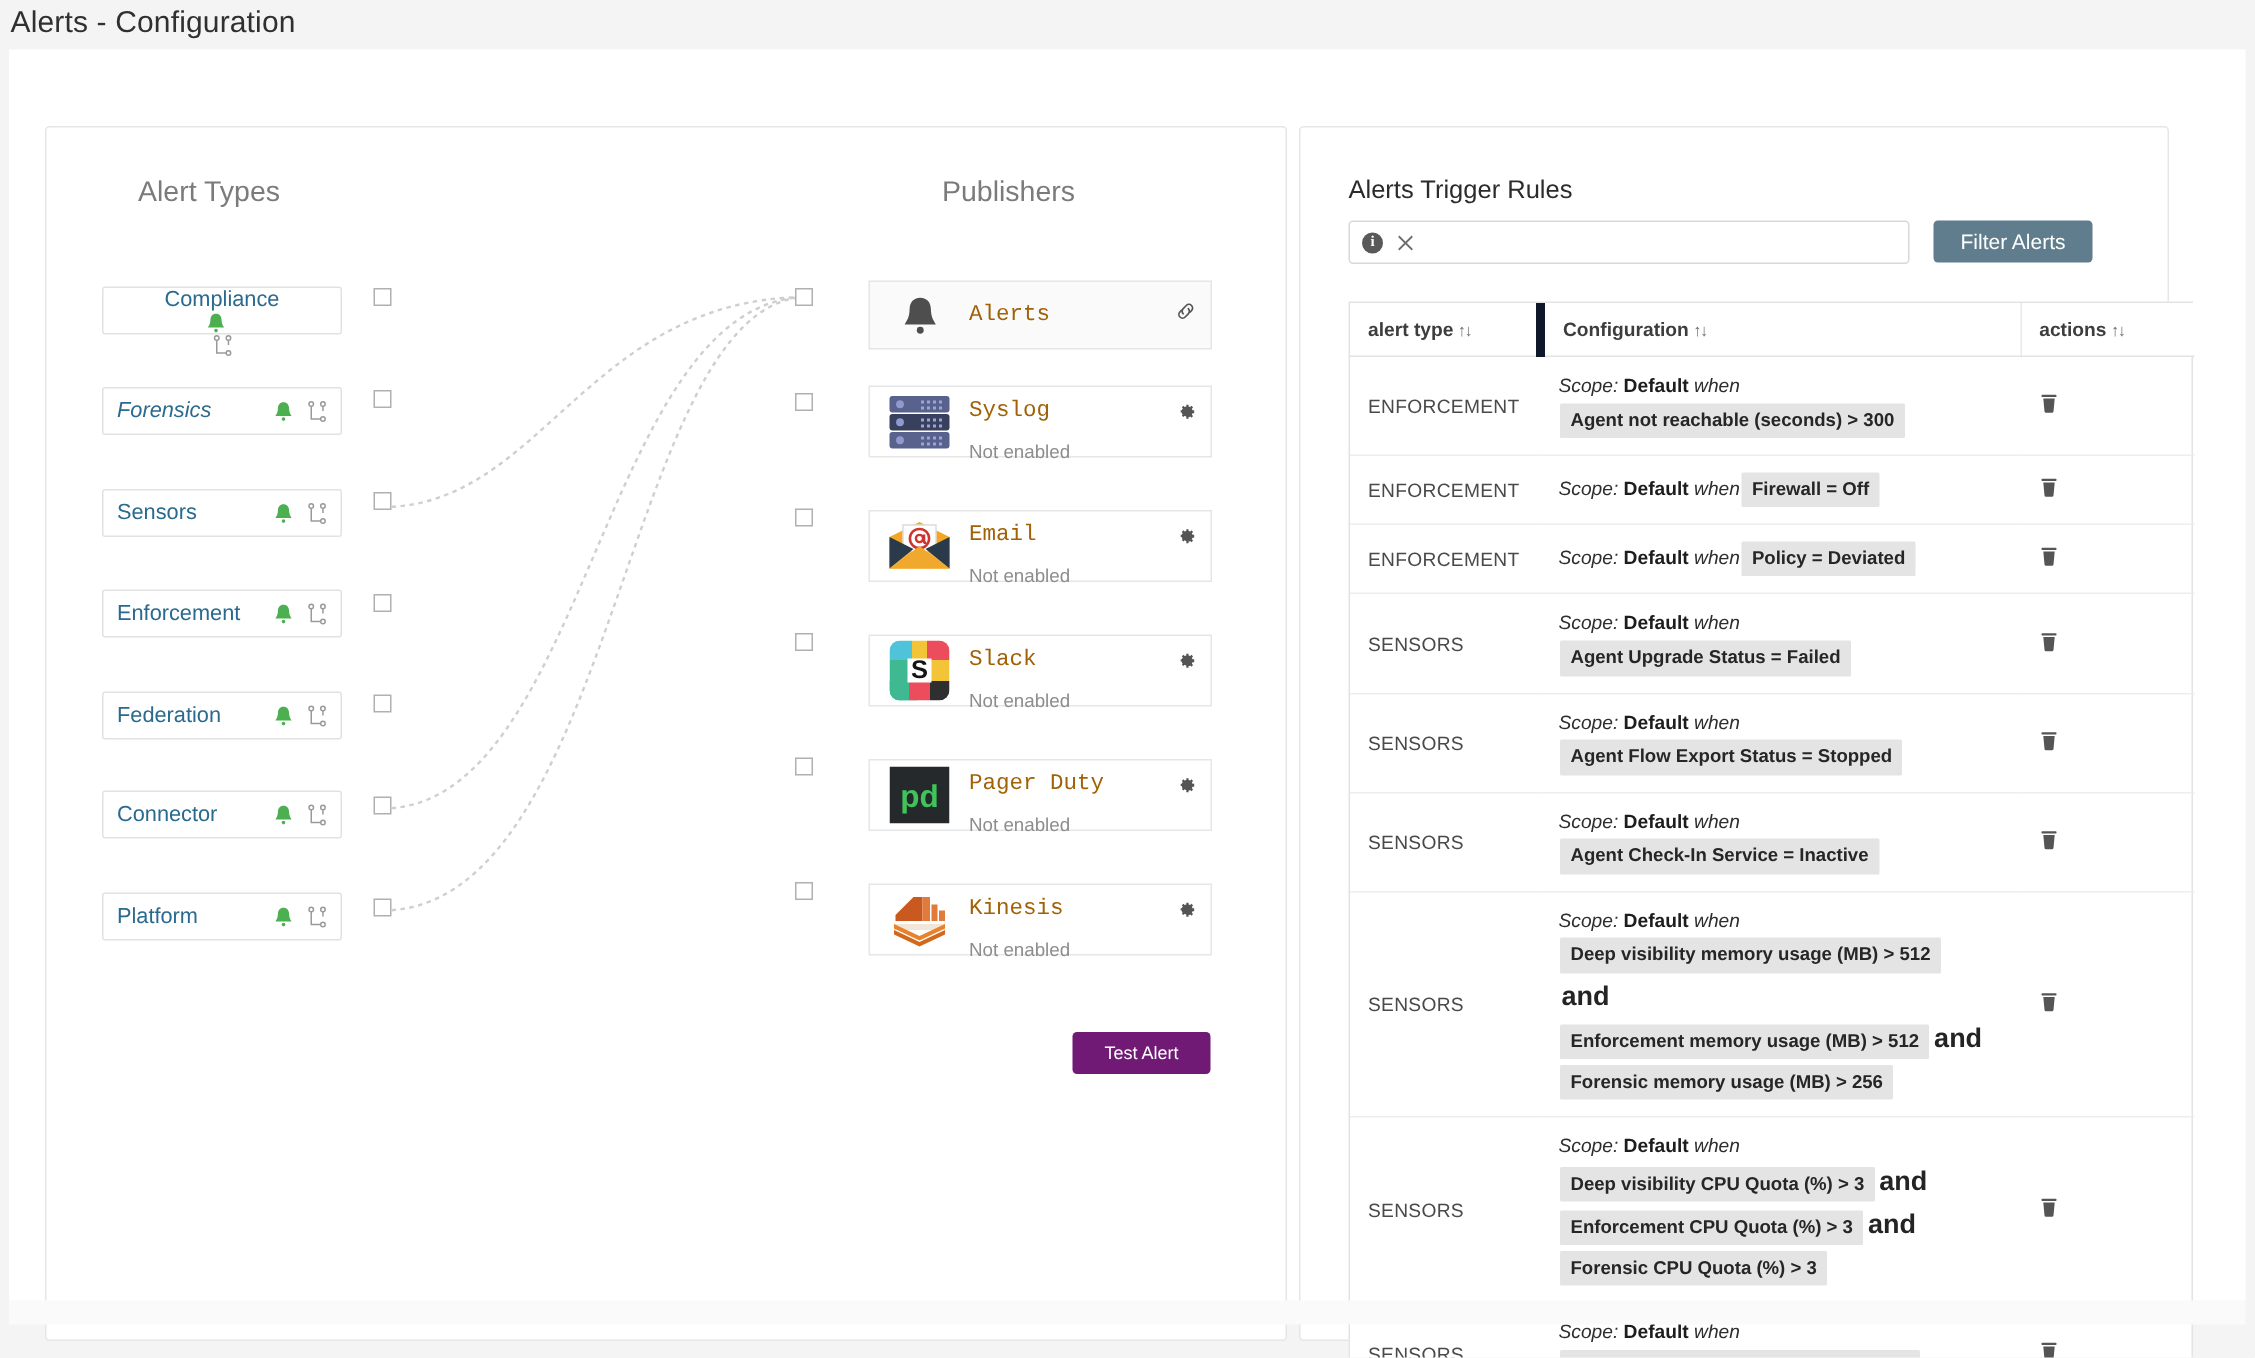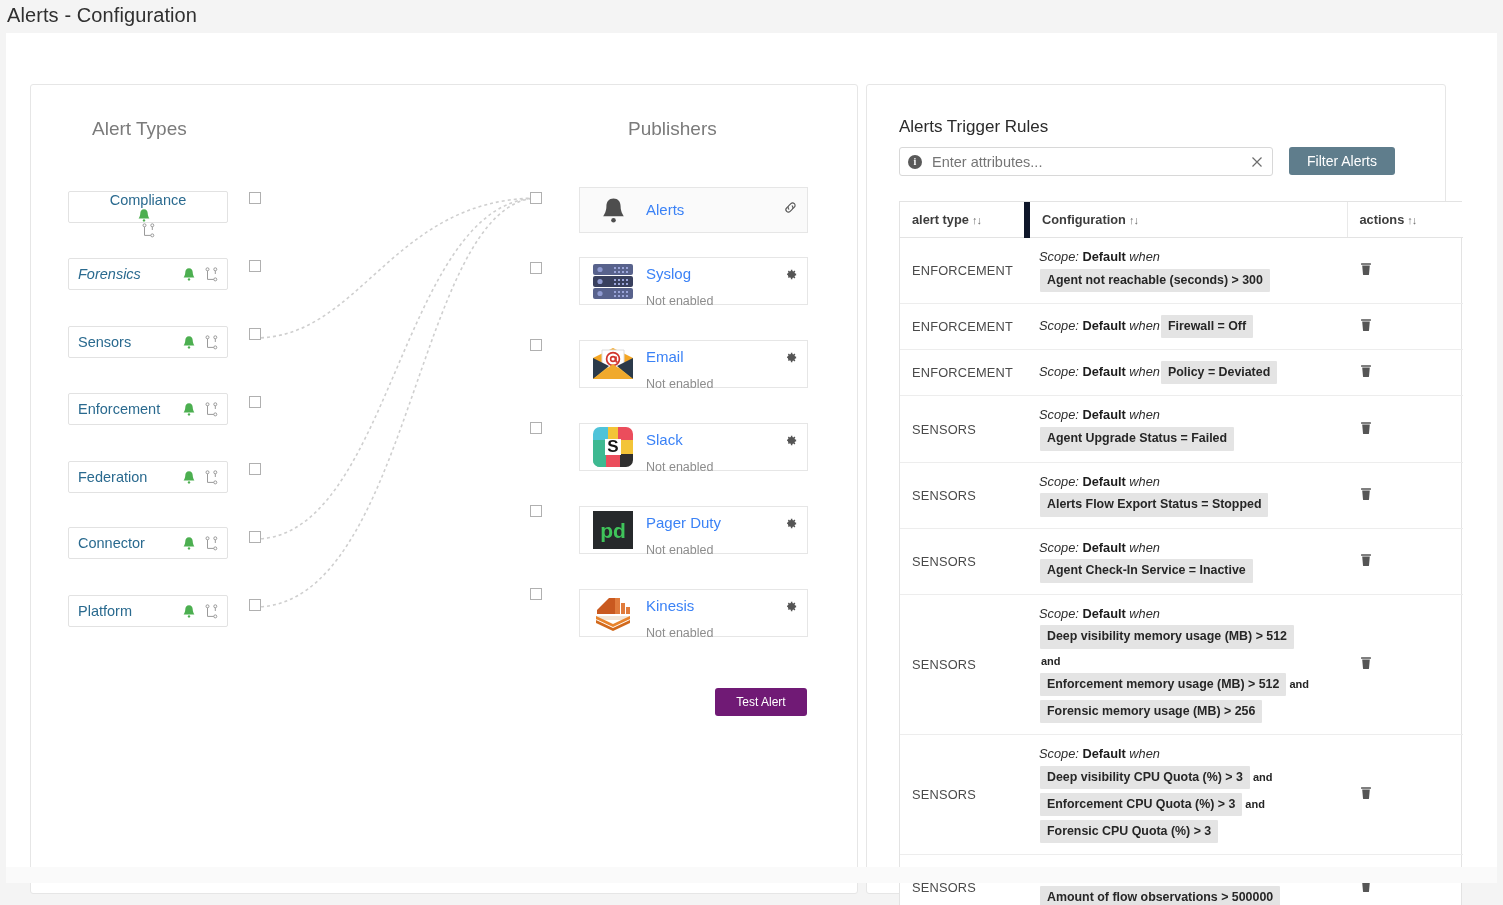--- a/index.html
+++ b/index.html
@@ -96,21 +96,21 @@
   }
   .pub.alerts { background: #fafafa; height: 46px; }
   .pub .picon {
     position: absolute; left: 11px; top: 50%;
     transform: translateY(-50%);
     width: 44px; height: 38px;
     display: flex; align-items: center; justify-content: center;
   }
   .pub .pname {
     position: absolute; left: 66px; top: 7px;
-    font-size: 15px; color: #3b82f6;
+    font-size: 15px; color: #a16207; font-family: Liberation Mono, monospace;
   }
   .pub.alerts .pname { top: 13px; }
   .pub .pstat {
     position: absolute; left: 66px; top: 36px;
     font-size: 12.5px; color: #8d8d8d;
   }
   .pub .gear {
     position: absolute; right: 9px; top: 9px;
     width: 15px; height: 15px;
     cursor: pointer;
@@ -218,21 +218,21 @@
     display: inline-block;
     background: #e4e4e4;
     color: #262626;
     font-weight: bold;
     font-size: 12.4px;
     padding: 2px 7px;
     margin: 2px 1px;
     white-space: nowrap;
     border-radius: 1px;
   }
-  .andw { font-weight: bold; color: #242424; font-size: 11px; padding: 0 2px; margin-top: 12px; }
+  .andw { font-weight: bold; color: #242424; font-size: 18px; padding: 0 2px; margin-top: 12px; }
   .trash { cursor: pointer; width: 14px; height: 16px; }
 
   
   .hscroll-track {
     position: absolute; left: 6px; top: 867px;
     width: 1491px; height: 16px;
     background: #fafafa;
   }
 </style>
 </head>
@@ -504,21 +504,20 @@
 
       <button class="test-alert-btn">Test Alert</button>
     </div>
 
     <div class="right-panel">
 
       <div class="rp-title">Alerts Trigger Rules</div>
 
       <div class="filter-wrap">
         <span class="info-ic">i</span>
-        <input class="filter-ph" type="text" placeholder="Enter attributes..." style="">
         <svg class="clear-x" viewBox="0 0 14 14">
           <path d="M2.5 2.5 L11.5 11.5 M11.5 2.5 L2.5 11.5" stroke="#6d6d6d" stroke-width="1.2" fill="none"></path>
         </svg>
       </div>
 
       <button class="filter-btn">Filter Alerts</button>
 
       <div class="tbl-wrap">
         <table class="rules">
           <thead>
@@ -562,21 +561,21 @@
               <tr>
                 <td class="atype-cell">SENSORS</td>
                 <td class="cfg-cell"><span class="scope-i">Scope:</span> <span class="scope-b">Default</span> <span class="when-w">when</span><br><span class="chip">Agent Upgrade Status = Failed</span></td>
                 <td class="act-cell"><svg class="trash" viewBox="0 0 14 16">
                     <rect x="2" y="2.2" width="10" height="1.5" rx=".5" fill="#555"></rect>
                     <path d="M3.2 4.6 L10.8 4.6 L10 13.4 a.8 .8 0 0 1 -.8 .7 L4.8 14.1 a.8 .8 0 0 1 -.8 -.7 Z" fill="#555"></path>
                   </svg></td>
               </tr>
               <tr>
                 <td class="atype-cell">SENSORS</td>
-                <td class="cfg-cell"><span class="scope-i">Scope:</span> <span class="scope-b">Default</span> <span class="when-w">when</span><br><span class="chip">Alerts Flow Export Status = Stopped</span></td>
+                <td class="cfg-cell"><span class="scope-i">Scope:</span> <span class="scope-b">Default</span> <span class="when-w">when</span><br><span class="chip">Agent Flow Export Status = Stopped</span></td>
                 <td class="act-cell"><svg class="trash" viewBox="0 0 14 16">
                     <rect x="2" y="2.2" width="10" height="1.5" rx=".5" fill="#555"></rect>
                     <path d="M3.2 4.6 L10.8 4.6 L10 13.4 a.8 .8 0 0 1 -.8 .7 L4.8 14.1 a.8 .8 0 0 1 -.8 -.7 Z" fill="#555"></path>
                   </svg></td>
               </tr>
               <tr>
                 <td class="atype-cell">SENSORS</td>
                 <td class="cfg-cell"><span class="scope-i">Scope:</span> <span class="scope-b">Default</span> <span class="when-w">when</span><br><span class="chip">Agent Check-In Service = Inactive</span></td>
                 <td class="act-cell"><svg class="trash" viewBox="0 0 14 16">
                     <rect x="2" y="2.2" width="10" height="1.5" rx=".5" fill="#555"></rect>

